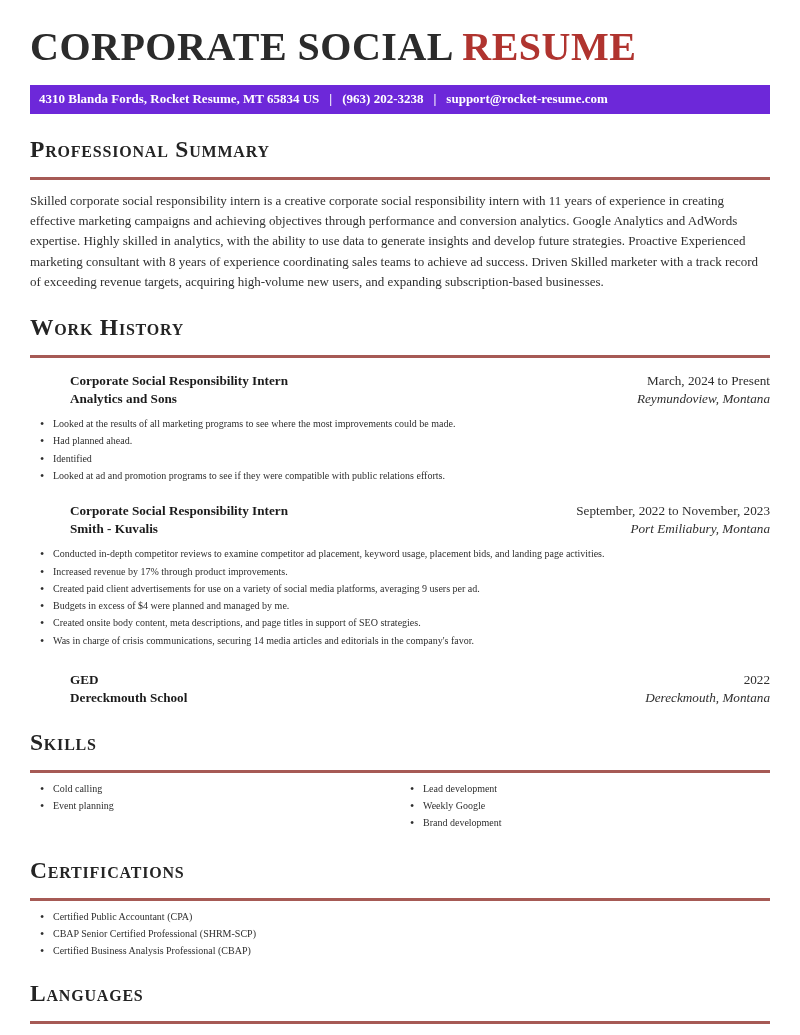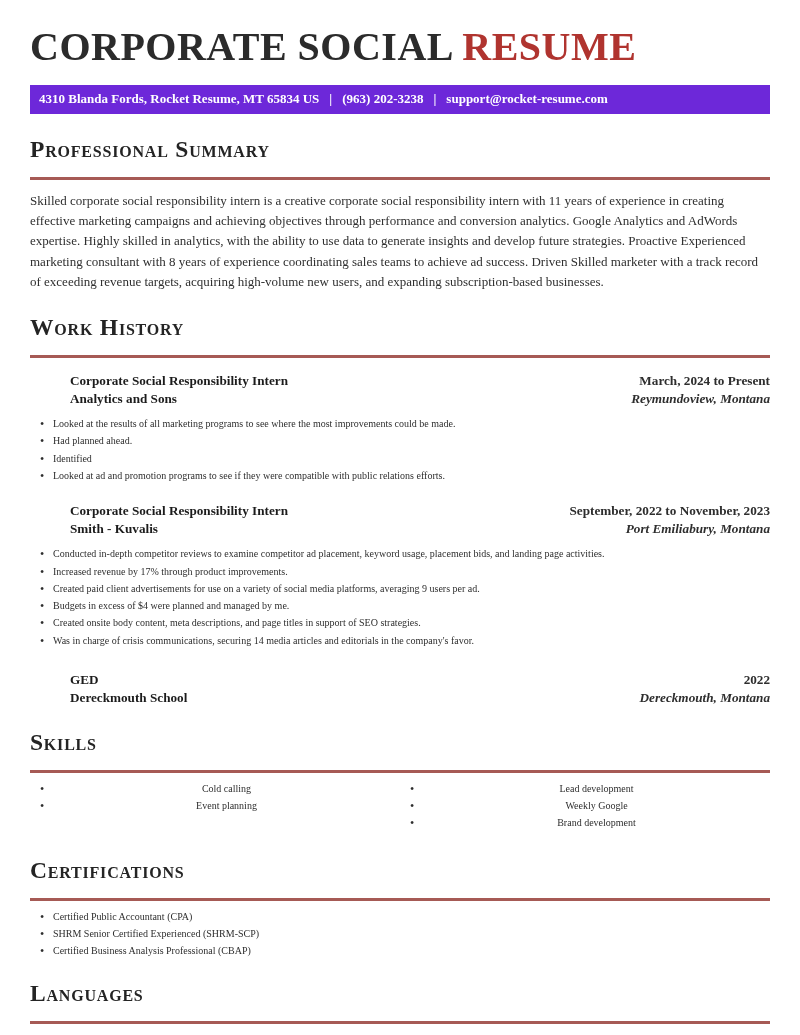--- a/index.html
+++ b/index.html
@@ -60,21 +60,21 @@
   .entry { margin-top: 14px; }
   .entry + .entry { margin-top: 19px; }
   .entry-row {
     display: flex;
     justify-content: space-between;
     align-items: baseline;
     font-size: 13.2px;
     line-height: 1.38;
   }
   .entry-title, .entry-sub-left { font-weight: bold; color: #1c1c1c; margin-left: 40px; }
-  .entry-right { font-weight: bold; color: #2e2e2e; text-align: right; }
+  .entry-right { font-weight: normal; color: #2e2e2e; text-align: right; }
   .entry-right.italic { font-style: italic; }
 
   ul.bullets {
     margin: 10px 0 0 0;
     padding: 0 0 0 23px;
     font-size: 10px;
     color: #2e2e2e;
     list-style: none;
   }
   ul.bullets li {
@@ -89,21 +89,20 @@
     left: -13px;
     top: -1px;
     font-size: 12px;
     color: #2e2e2e;
   }
 
   .two-col {
     display: grid;
     grid-template-columns: 1fr 1fr;
     margin-top: 10px;
-    text-align: center;
   }
   .two-col ul.bullets { margin-top: 0; }
 </style>
 </head>
 <body>
 
 <div class="page">
 
   <h1 class="resume-title"><span>CORPORATE SOCIAL</span> <span class="accent">RESUME</span></h1>
 
@@ -181,21 +180,21 @@
         <li>Weekly Google</li>
         <li>Brand development</li>
       </ul>
     </div>
   </section>
 
   <section>
     <h2>Certifications</h2>
     <ul class="bullets">
       <li>Certified Public Accountant (CPA)</li>
-      <li>SHRM Senior Certified Experienced (SHRM-SCP)</li>
+      <li>CBAP Senior Certified Professional (SHRM-SCP)</li>
       <li>Certified Business Analysis Professional (CBAP)</li>
     </ul>
   </section>
 
   <section>
     <h2>Languages</h2>
 
   </section>
 
 </div>

